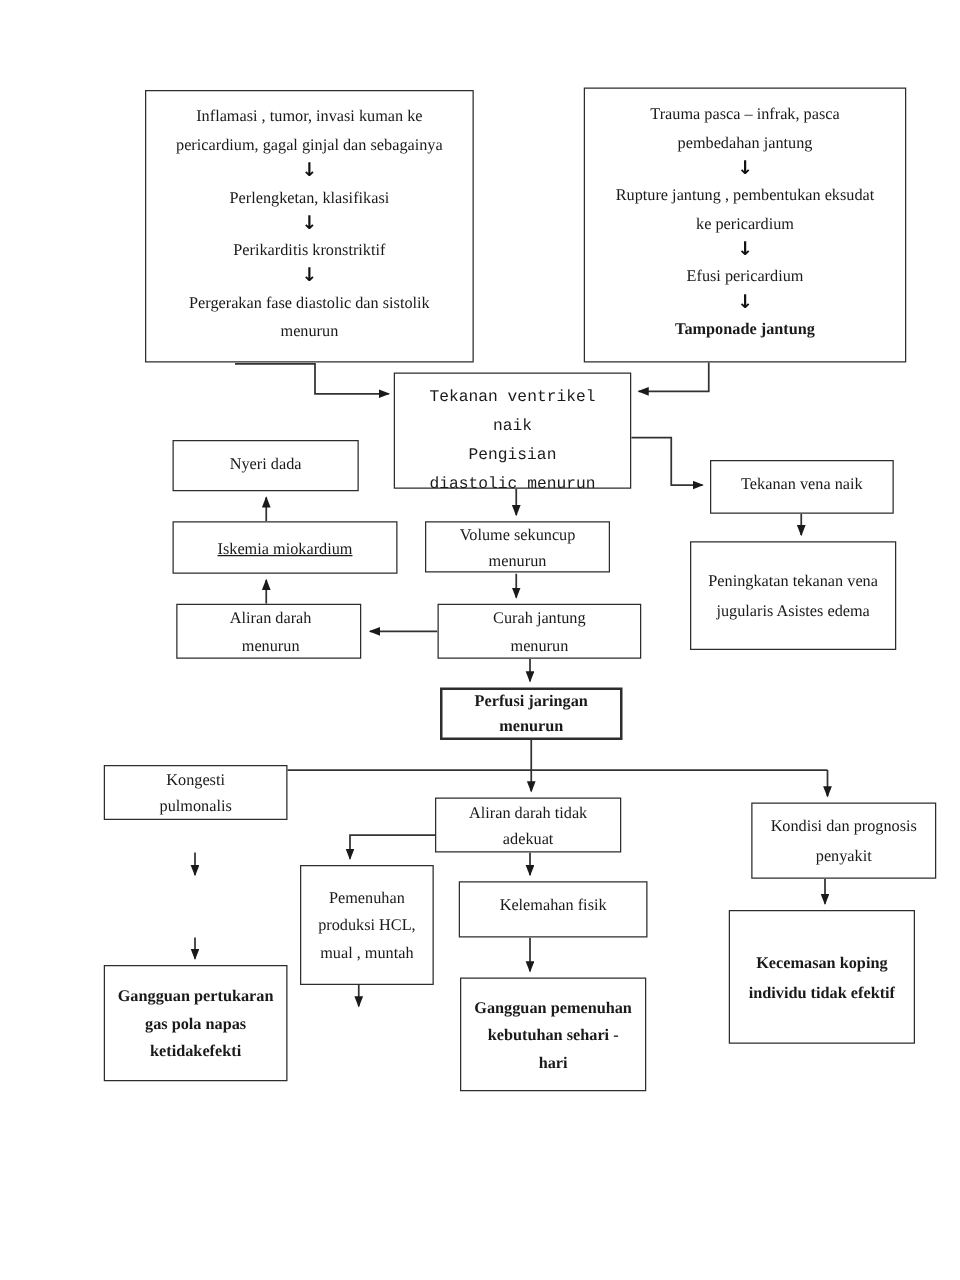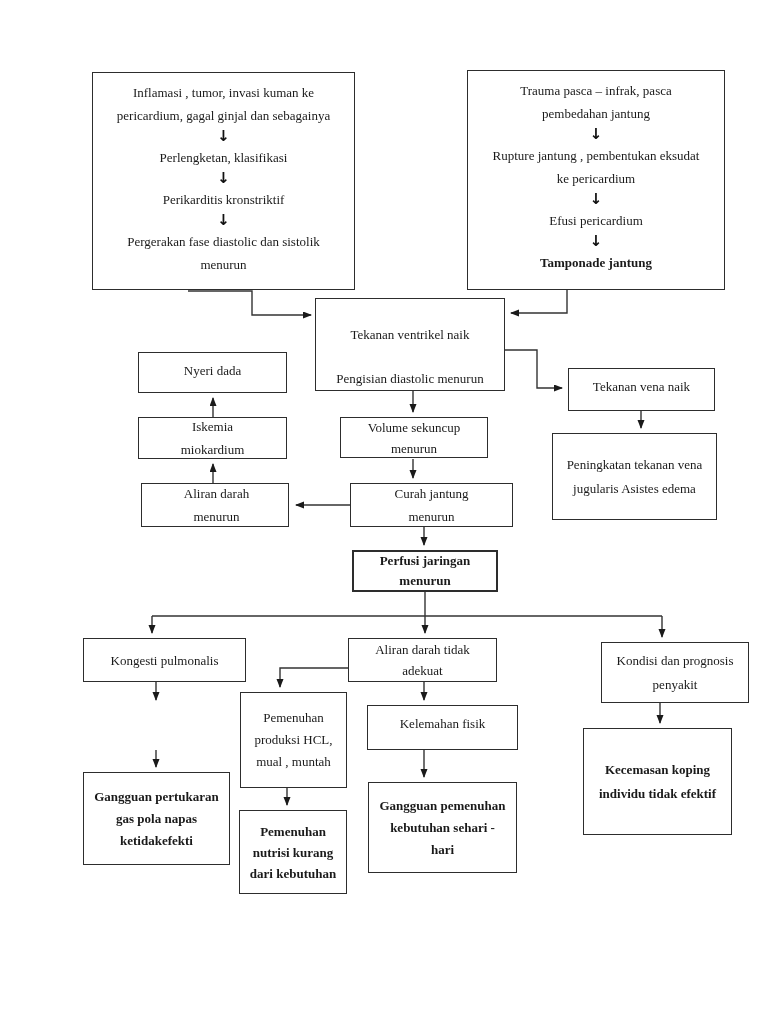--- a/index.html
+++ b/index.html
@@ -16,21 +16,21 @@
     text-align:center;font-size:13px;line-height:23px;
   }
   .node.topalign{justify-content:flex-start;padding-top:6px;}
   .node.bold{font-weight:700;}
   .node p{margin:0;}
   .varrow{
     font-family:"DejaVu Sans", sans-serif;font-size:15px;line-height:19px;
     font-weight:700;color:#111;
   }
   .gap{height:21px;}
-  .pad12{padding-left:12px;padding-right:12px;}
+  .pad12{padding-left:12px;padding-right:12px;margin-left:24px;}
   .pad20{padding-left:20px;padding-right:20px;}
   .narrow{padding-left:26px;padding-right:26px;}
   .narrow2{padding-left:14px;padding-right:14px;}
   .lh21{line-height:21px;}
   .lh22{line-height:22px;}
   .lh24{line-height:24px;}
 </style>
 </head>
 <body>
 
@@ -81,31 +81,31 @@
   <div class="node pad20" style="left:467px;top:70px;width:258px;height:220px;justify-content:flex-start;padding-top:8px;">
     <p>Trauma pasca – infrak, pasca pembedahan jantung</p>
     <div class="varrow">↓</div>
     <p>Rupture jantung , pembentukan eksudat ke pericardium</p>
     <div class="varrow">↓</div>
     <p>Efusi pericardium</p>
     <div class="varrow">↓</div>
     <p style="font-weight:700;">Tamponade jantung</p>
   </div>
 
-  <div class="node pad20" style="left:315px;top:298px;width:190px;height:93px;justify-content:flex-end;padding-top:7px;">
+  <div class="node pad20" style="left:315px;top:298px;width:190px;height:93px;justify-content:space-between;padding-top:7px;font-family:Liberation Mono, monospace;">
     <p>Tekanan ventrikel naik</p>
     <div class="gap"></div>
     <p>Pengisian diastolic menurun</p>
   </div>
 
   <div class="node topalign" style="left:138px;top:352px;width:149px;height:41px;">
     <p>Nyeri dada</p>
   </div>
 
-  <div class="node narrow" style="left:138px;top:417px;width:149px;height:42px;">
+  <div class="node narrow" style="left:138px;top:417px;width:180px;height:42px;text-decoration:underline;">
     <p>Iskemia miokardium</p>
   </div>
 
   <div class="node narrow" style="left:141px;top:483px;width:148px;height:44px;padding-left:29px;">
     <p>Aliran darah menurun</p>
   </div>
 
   <div class="node narrow2" style="left:340px;top:417px;width:148px;height:41px;line-height:21px;">
     <p>Volume sekuncup menurun</p>
   </div>
@@ -119,36 +119,33 @@
   </div>
 
   <div class="node topalign" style="left:568px;top:368px;width:147px;height:43px;">
     <p>Tekanan vena naik</p>
   </div>
 
   <div class="node lh24" style="left:552px;top:433px;width:165px;height:87px;padding:0 5px;">
     <p>Peningkatan tekanan vena jugularis Asistes edema</p>
   </div>
 
-  <div class="node narrow lh21" style="left:83px;top:638px;width:163px;height:44px;">
+  <div class="node narrow lh21" style="left:83px;top:612px;width:147px;height:44px;">
     <p>Kongesti pulmonalis</p>
   </div>
 
 
   <div class="node bold lh22" style="left:83px;top:772px;width:147px;height:93px;padding:0 9px;">
     <p>Gangguan pertukaran gas pola napas ketidakefekti</p>
   </div>
 
   <div class="node lh22" style="left:240px;top:692px;width:107px;height:96px;padding:16px 8px;">
     <p>Pemenuhan produksi HCL, mual , muntah</p>
   </div>
 
-  <div class="node bold lh21" style="left:239px;top:810px;width:108px;height:84px;padding:0 6px;">
-    <p>Pemenuhan nutrisi kurang dari kebutuhan</p>
-  </div>
 
   <div class="node lh21" style="left:348px;top:638px;width:149px;height:44px;padding:0 10px;">
     <p>Aliran darah tidak adekuat</p>
   </div>
 
   <div class="node bold lh22" style="left:368px;top:782px;width:149px;height:91px;padding:0 9px;">
     <p>Gangguan pemenuhan kebutuhan sehari - hari</p>
   </div>
 
   <div class="node topalign" style="left:367px;top:705px;width:151px;height:45px;">

